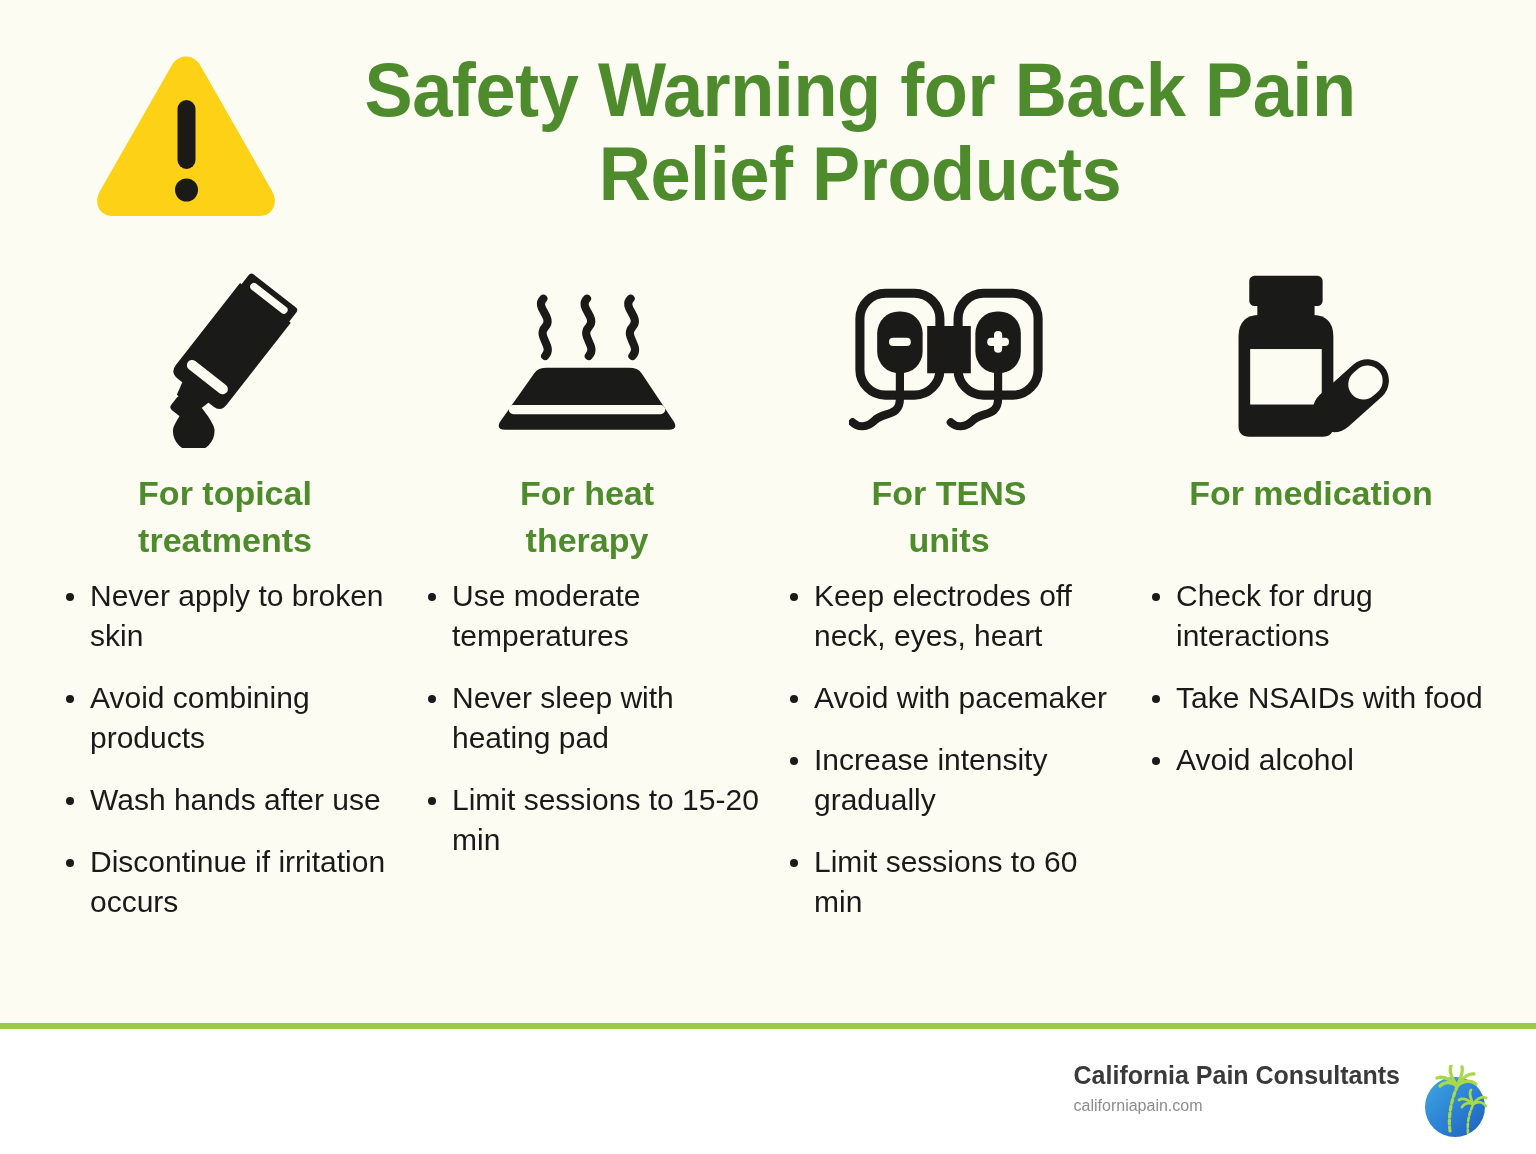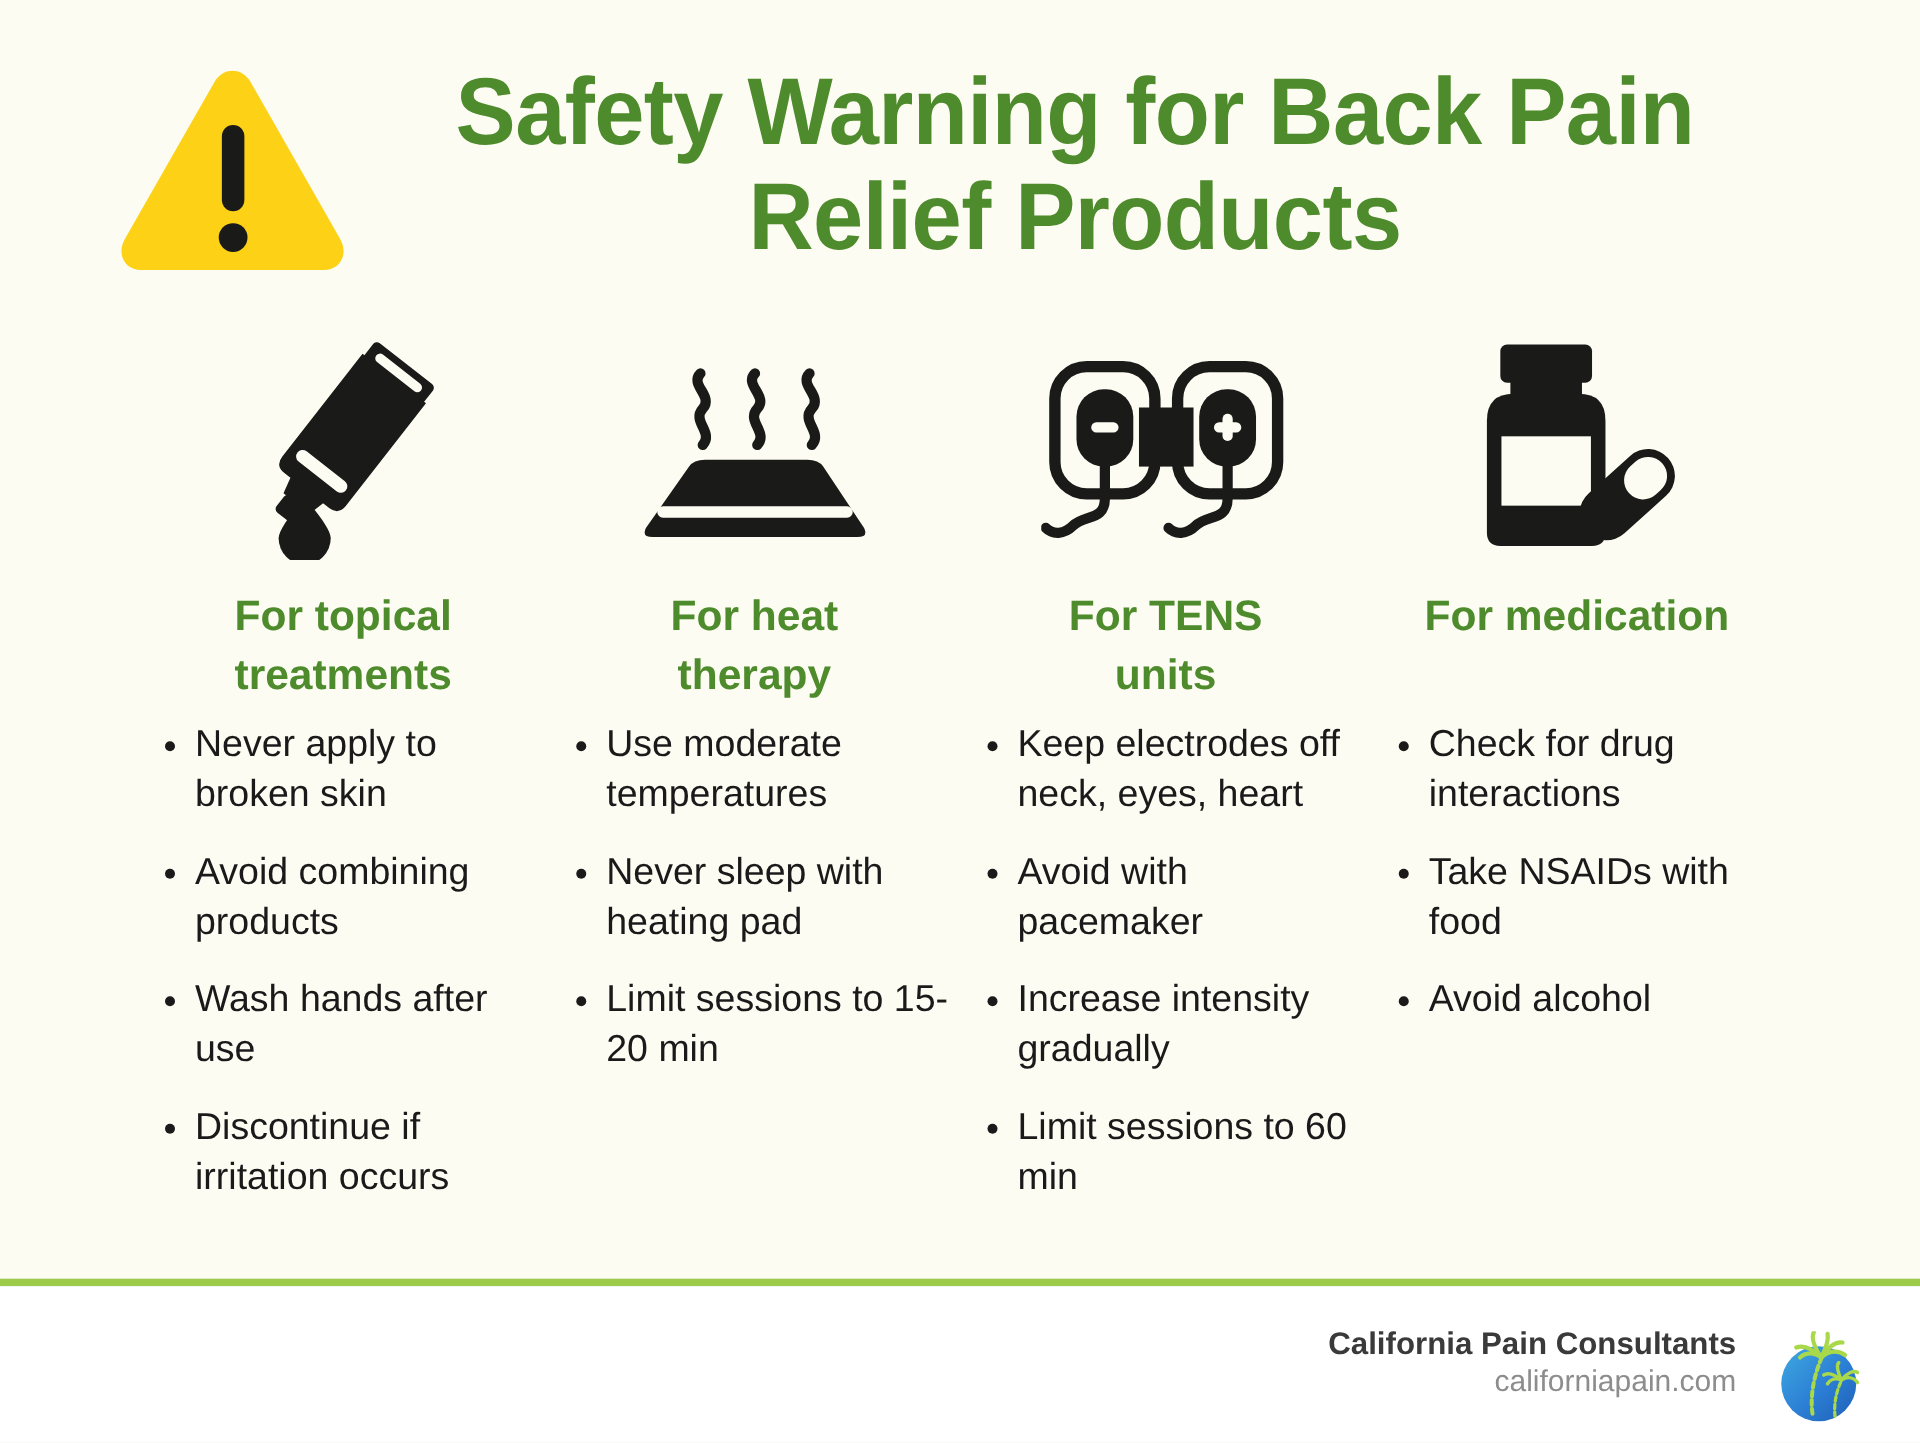--- a/index.html
+++ b/index.html
@@ -69,21 +69,21 @@
   }
 
   
   .columns {
     position: absolute;
     left: 0;
     top: 248px;
     width: 1536px;
     height: 740px;
     display: flex;
-    padding: 0 110px;
+    padding: 0 44px;
     box-sizing: border-box;
     justify-content: center;
   }
   .col {
     flex: 1 1 0;
     min-width: 0;
     display: flex;
     flex-direction: column;
     align-items: center;
   }
@@ -134,33 +134,32 @@
   .footer {
     position: absolute;
     left: 0;
     top: 1029px;
     width: 1536px;
     height: 125px;
     background: #ffffff;
   }
   .brand {
     position: absolute;
-    right: 147px;
+    right: 136px;
     top: 30px;
-    text-align: right;
   }
   .brand-name {
     font-size: 25px;
     font-weight: bold;
     color: #3a3a3a;
     line-height: 32px;
     white-space: nowrap;
   }
   .brand-url {
-    font-size: 24px;
+    font-size: 16px;
     color: #8d8d8d;
     line-height: 30px;
     white-space: nowrap;
   }
   .logo {
     position: absolute;
     right: 40px;
     top: 36px;
     width: 78px;
     height: 78px;

